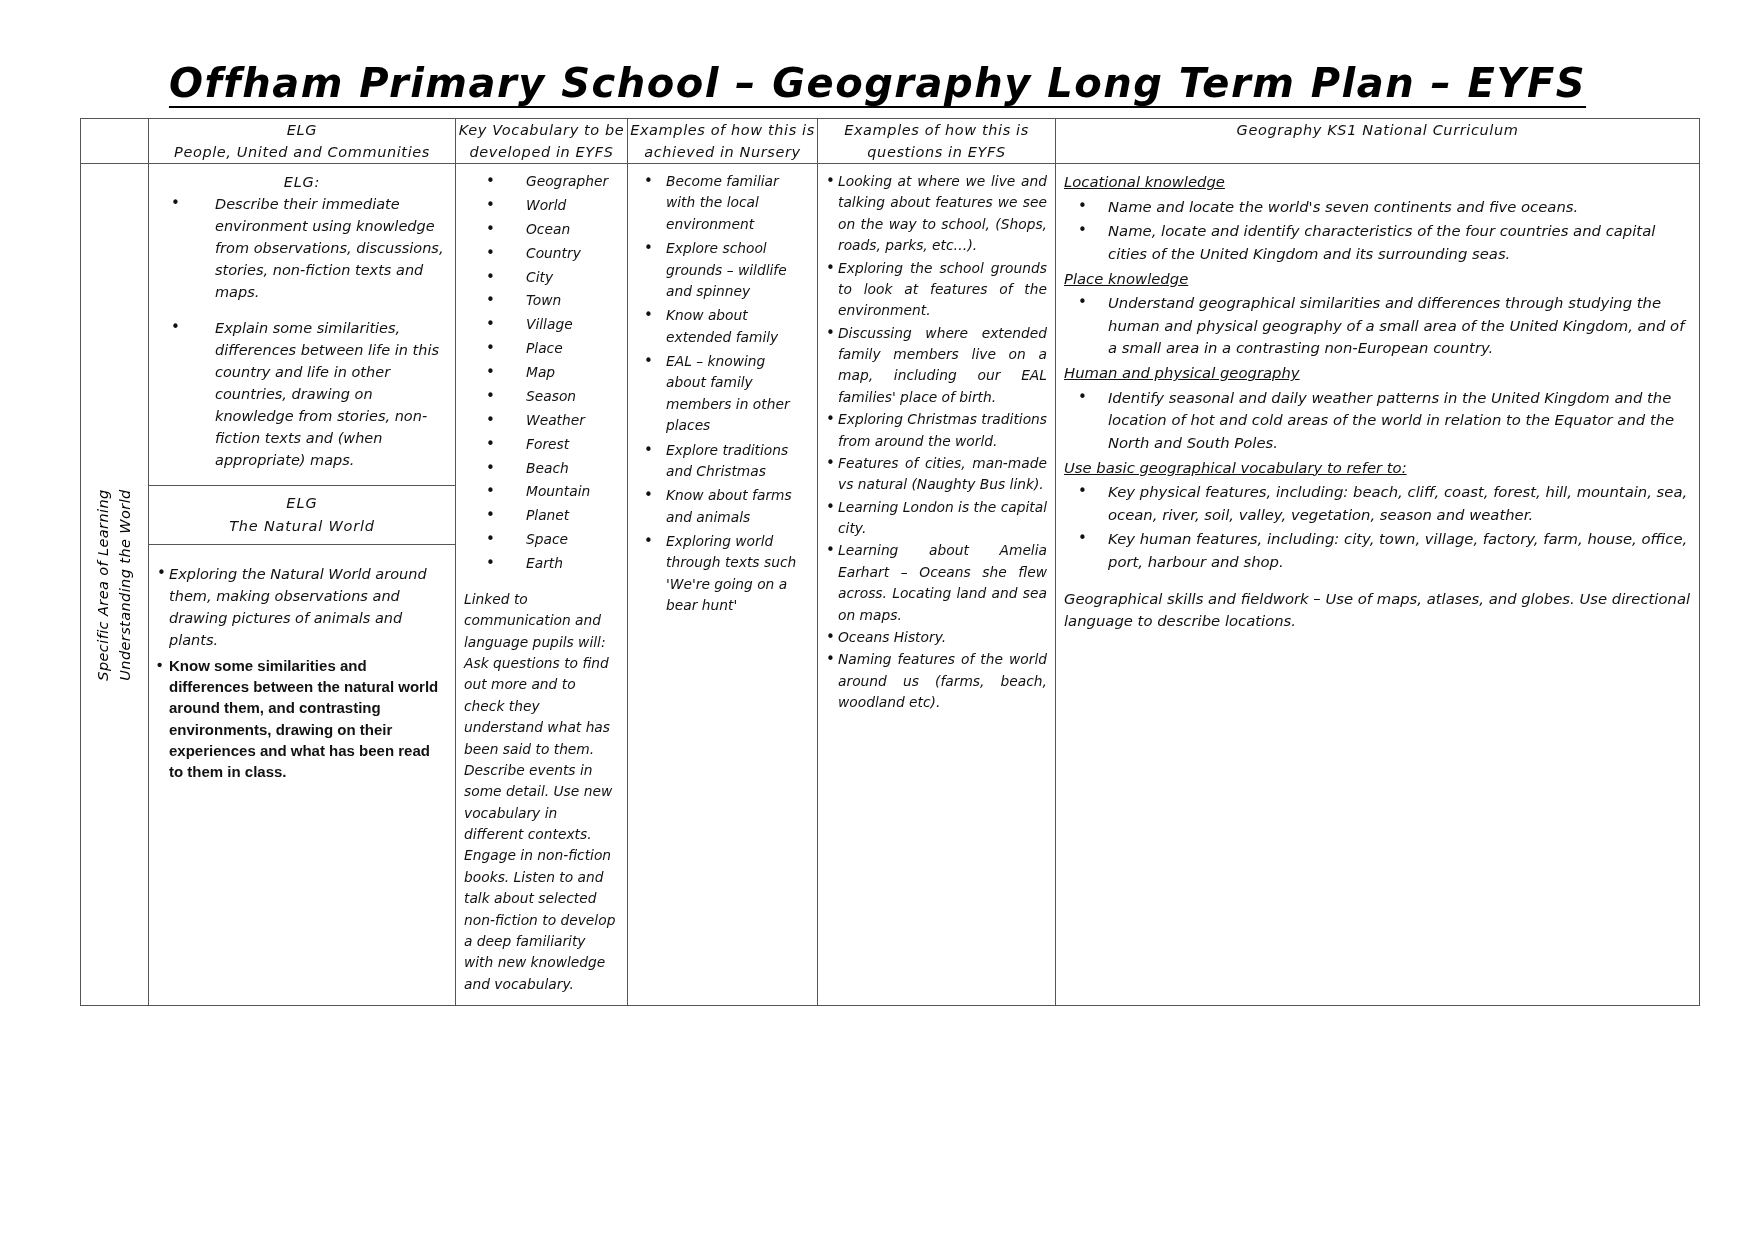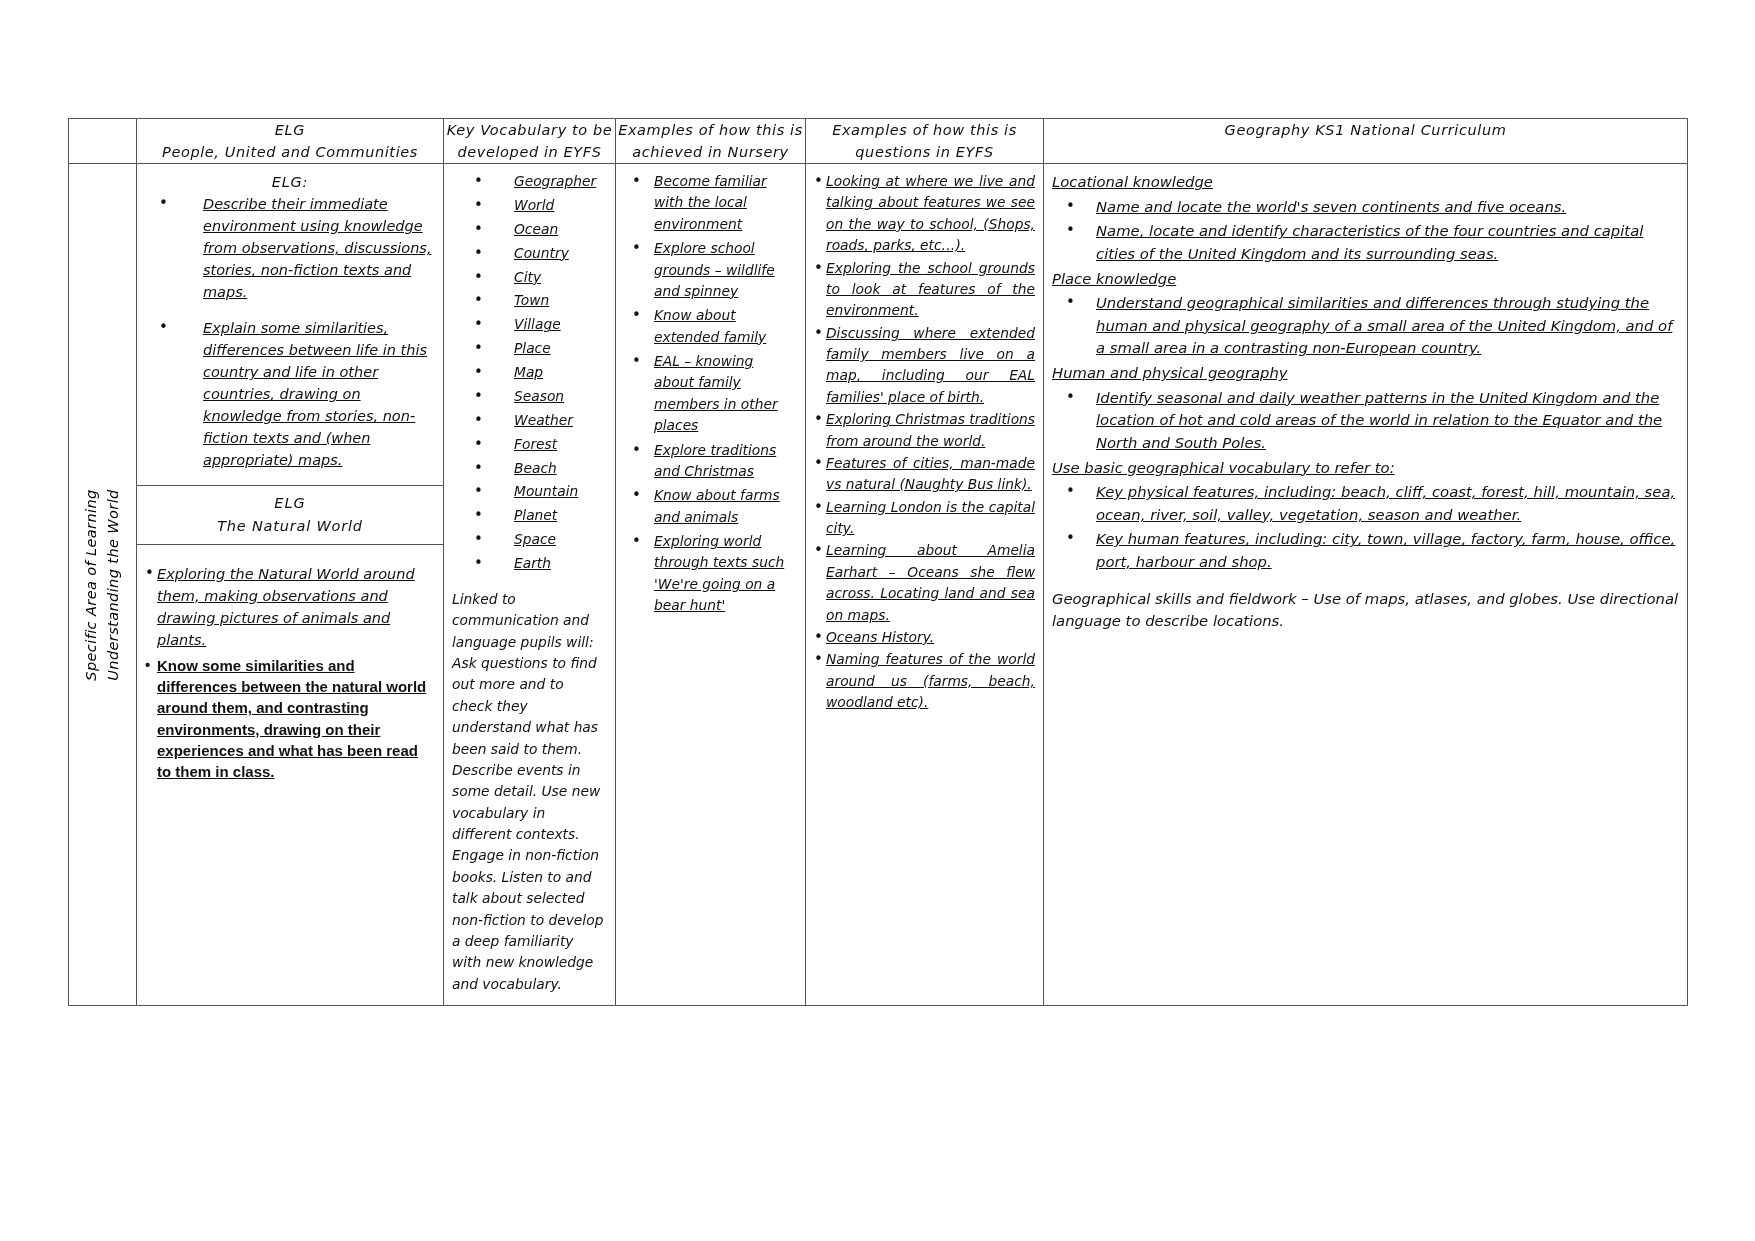--- a/index.html
+++ b/index.html
@@ -31,21 +31,21 @@
     letter-spacing: 1.5px;
     padding-top: 60px;
     text-decoration: underline;
     text-underline-offset: 9px;
     text-decoration-thickness: 2px;
     white-space: nowrap;
   }
   
   .grid {
     position: absolute;
-    left: 68px;
+    left: 80px;
     top: 118px;
     width: 1619px;
     border: 1px solid #555;
     border-collapse: collapse;
     table-layout: fixed;
   }
   .grid td {
     border: 1px solid #555;
     vertical-align: top;
     padding: 0;
@@ -100,21 +100,20 @@
 
   ul.bul {
     margin: 0;
     padding: 0;
     list-style: none;
   }
   ul.bul > li {
     position: relative;
     padding-left: 22px;
     margin-bottom: 4px;
-    text-decoration: underline;
   }
   ul.bul > li:before {
     content: "\2022";
     position: absolute;
     left: 4px;
     top: -1px;
     font-size: 15px;
     font-style: normal;
   }
   ul.bul.indent > li { padding-left: 58px; }
@@ -150,20 +149,21 @@
   .gap { height: 12px; }
   .sec-head { margin: 0 0 2px 0; text-decoration: underline; }
   .justify { text-align: justify; }
   .nc-text { font-size: 14.8px; line-height: 1.53; }
 </style>
 </head>
 <body>
 
 <div class="page">
 
+  <div class="title">Offham Primary School – Geography Long Term Plan – EYFS</div>
 
   <table class="grid">
     <colgroup>
       <col class="c-rot">
         <col class="c-elg">
         <col class="c-vocab">
       <col class="c-nurs">
         <col class="c-eyfs">
         <col class="c-nc">
     </colgroup>

